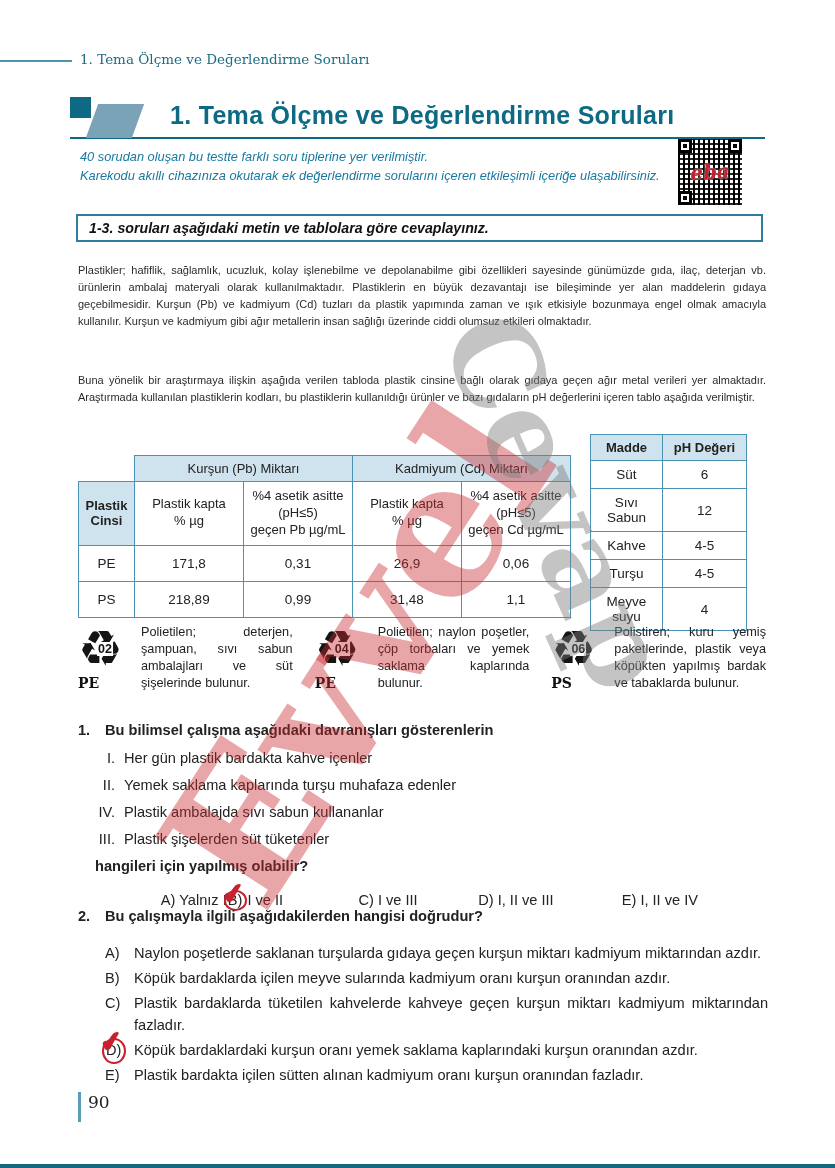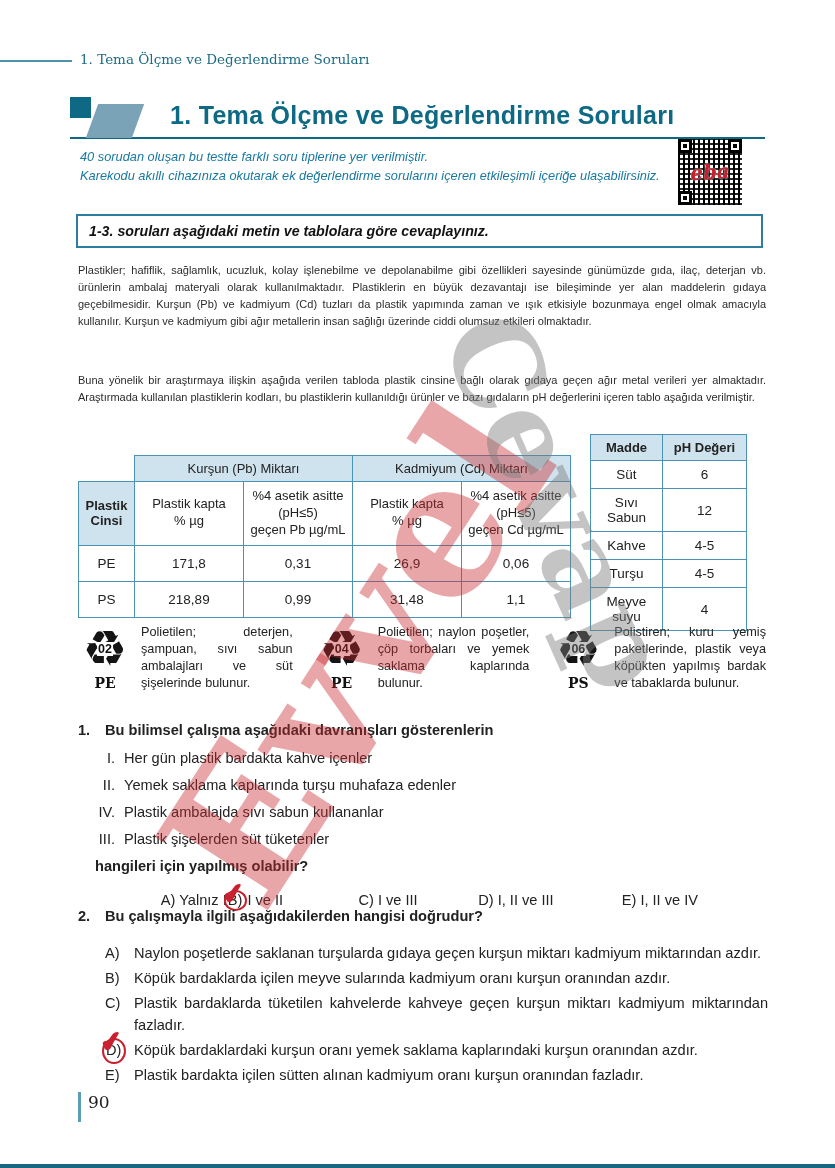--- a/index.html
+++ b/index.html
@@ -22,21 +22,21 @@
   .qr { position:absolute; left:678px; top:139px; width:64px; height:66px;
         background-image:
           repeating-linear-gradient(0deg, rgba(0,0,0,.85) 0 2px, transparent 2px 5px),
           repeating-linear-gradient(90deg, #000 0 2px, #fff 2px 5px); }
   .qr .finder { position:absolute; width:14px; height:14px; border:3px solid #000; background:#fff; }
   .qr .finder::after { content:""; position:absolute; left:2px; top:2px; width:4px; height:4px; background:#000; }
   .qr .f1 { left:0; top:0; } .qr .f2 { right:0; top:0; } .qr .f3 { left:0; bottom:0; }
   .qr-label { position:absolute; left:50%; top:50%; transform:translate(-50%,-50%) rotate(-4deg);
         font-family:"DejaVu Serif", serif; font-style:italic; font-weight:bold; font-size:20px; color:#c81f2d; text-shadow:0 0 2px #fff; }
   
-  .inst-box { position:absolute; left:76px; top:214px; width:687px; height:34px; border:2px solid #2e7d9e;
+  .inst-box { position:absolute; left:76px; top:214px; width:687px; height:28px; border:2px solid #2e7d9e;
         display:flex; align-items:center; padding-left:11px; font-weight:bold; font-style:italic; font-size:14.2px; color:#121212; background:#fff; }
   
   .para { position:absolute; left:78px; width:688px; font-size:11px; line-height:1.55; text-align:justify; color:#2b2b2b; }
   .para-1 { top:262px; }
   .para-2 { top:372px; }
   
   table { border-collapse:collapse;padding-left:6px; }
   .metal-table { position:absolute; left:78px; top:455px; }
   .metal-table td, .metal-table th { border:1.5px solid #4a93b5; text-align:center; vertical-align:middle; color:#222; background:#fff; }
   .metal-table .ghost { border:none; background:transparent; }
@@ -47,21 +47,21 @@
   
   .ph-table { position:absolute; left:590px; top:434px; }
   .ph-table td, .ph-table th { border:1.5px solid #4a93b5; text-align:center; vertical-align:middle; background:#fff; color:#222; }
   .ph-table th { background:#cfe3ee; font-weight:bold; font-size:13px; height:26px; padding:3px 8px; }
   .ph-table td { font-size:13.5px; padding:6px 4px; }
   .ph-table td.madde { width:72px; }
   .ph-table td.deger { width:84px; }
   
   .recycle-row { position:absolute; left:78px; top:624px; width:688px; display:flex; gap:22px; }
   .rec-item { flex:1; display:flex; gap:9px; }
-  .rec-icon { position:relative; width:54px; flex:0 0 54px; text-align:center; }
+  .rec-icon { position:relative; width:54px; flex:0 0 54px; }
   .rec-glyph { font-family:"DejaVu Sans", sans-serif; font-size:50px; line-height:1; color:#141414; display:block; }
   .rec-code { position:absolute; left:50%; top:25px; transform:translate(-50%,-50%); background:#fff; font-weight:bold; font-size:12.5px; color:#111; padding:0 1px; }
   .rec-material { display:block; margin-top:1px; font-family:"DejaVu Serif", serif; font-weight:bold; font-size:14px; color:#111; }
   .rec-text { font-size:12.7px; line-height:1.34; text-align:justify; color:#222; }
   
   .question { position:absolute; left:78px; color:#222; font-size:14.6px; }
   .q1 { top:722px; width:620px; }
   .q2 { top:908px; width:690px; }
   .q-head { display:flex; gap:13px; font-weight:bold; }
   .q-num { flex:0 0 14px; }

